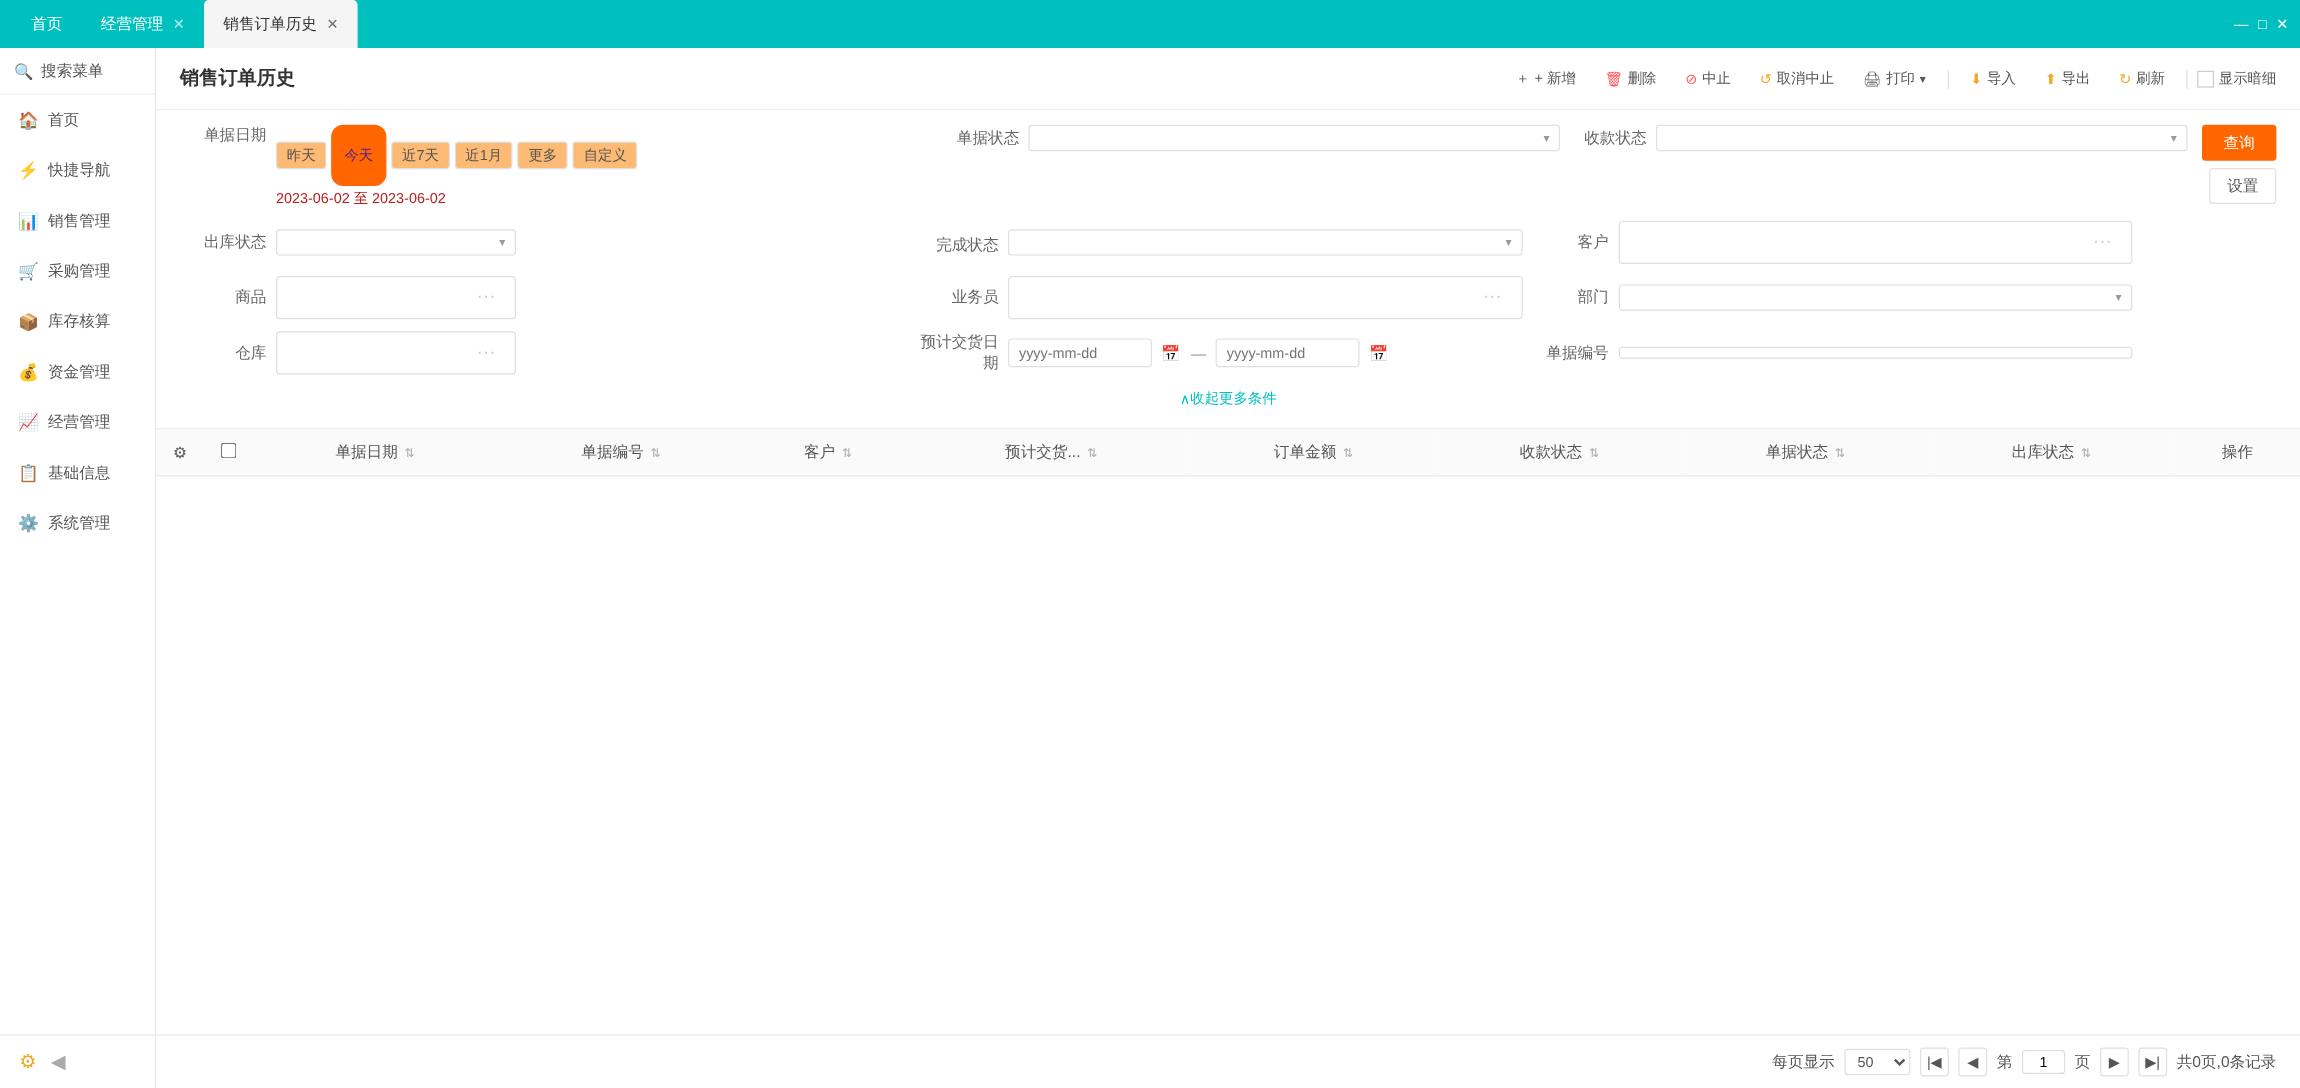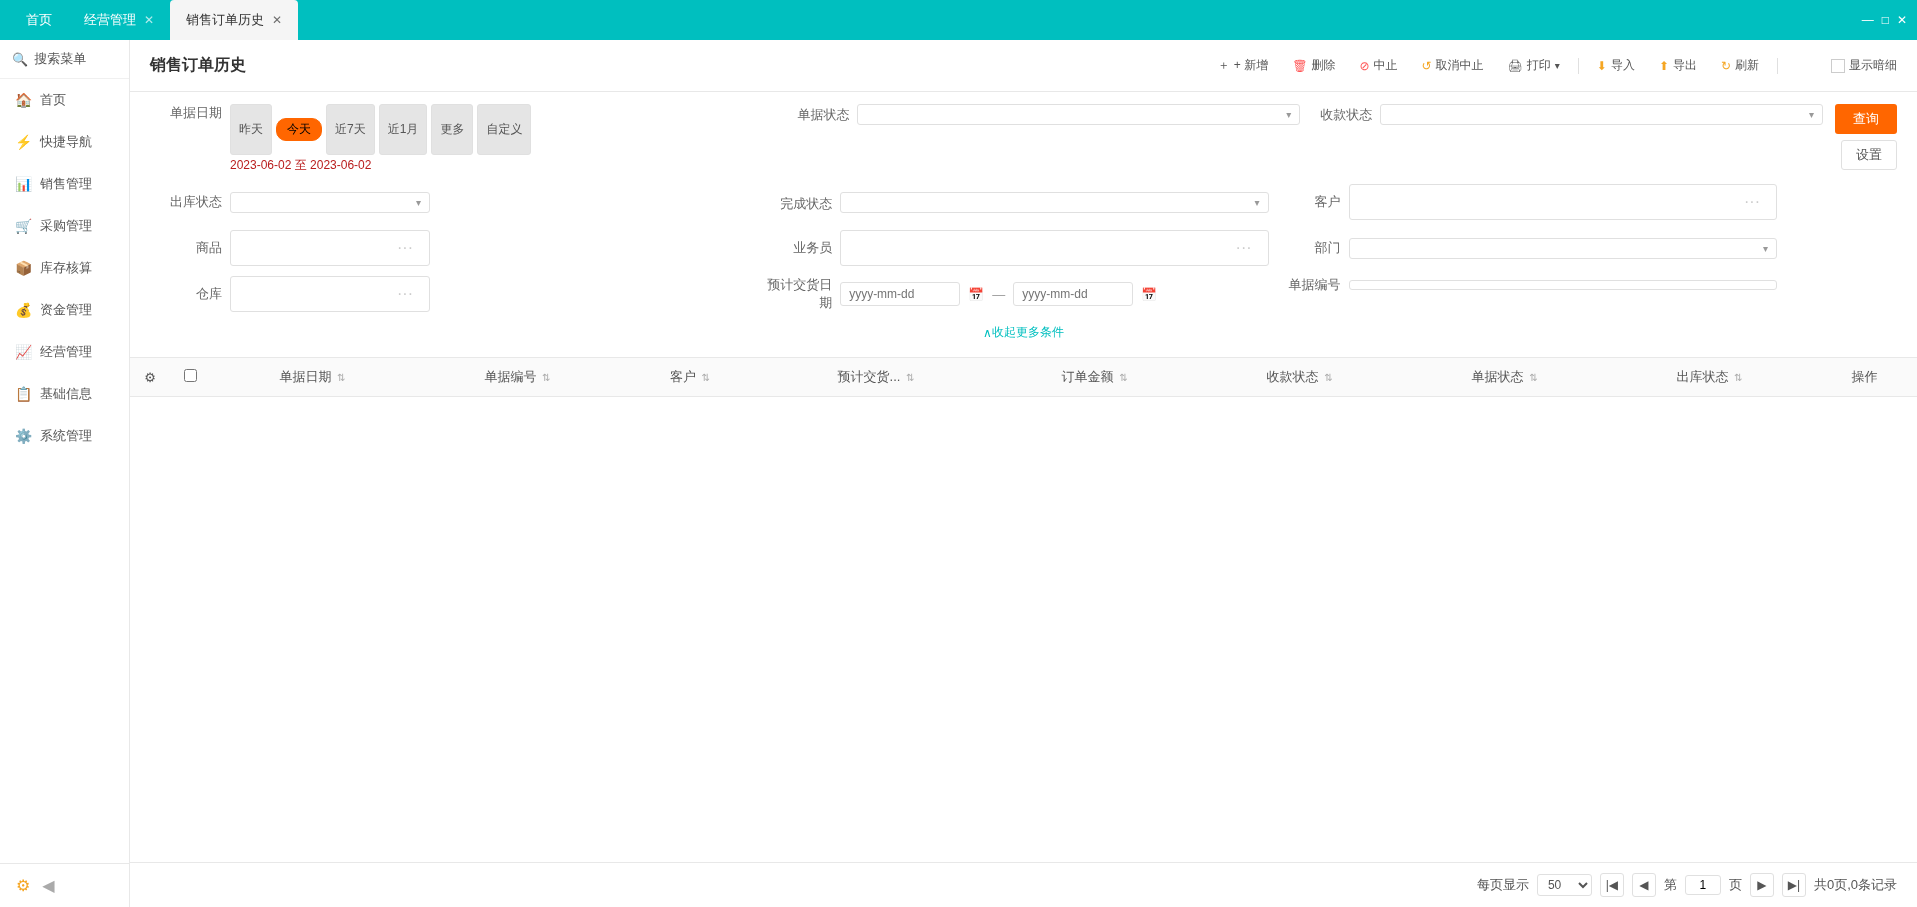--- a/index.html
+++ b/index.html
@@ -26,29 +26,29 @@
 
     
     .content-area { flex: 1; display: flex; flex-direction: column; overflow: hidden; background: #f5f5f5; }
 
     
     .page-header { background: #fff; padding: 12px 20px; border-bottom: 1px solid #e8e8e8; display: flex; align-items: center; justify-content: space-between; flex-shrink: 0; }
     .page-title { font-size: 16px; font-weight: bold; color: #333; }
     .toolbar { display: flex; align-items: center; gap: 4px; }
     .toolbar-btn { display: flex; align-items: center; gap: 4px; padding: 5px 10px; cursor: pointer; color: #555; font-size: 12px; border: none; background: none; }
     .toolbar-divider { width: 1px; height: 16px; background: #e0e0e0; margin: 0 4px; }
-    .display-cols-btn { display: flex; align-items: center; gap: 4px; font-size: 12px; color: #555; cursor: pointer; margin-left: 45px; }
+    .display-cols-btn { display: flex; align-items: center; gap: 4px; font-size: 12px; color: #555; cursor: pointer; }
     .checkbox-small { width: 14px; height: 14px; border: 1px solid #ccc; display: inline-block; }
 
     
     .filter-area { background: #fff; padding: 12px 20px; border-bottom: 1px solid #e8e8e8; flex-shrink: 0; }
     .filter-label { width: 80px; text-align: right; color: #666; font-size: 13px; flex-shrink: 0; padding-right: 8px; }
     .date-range-group { display: flex; align-items: center; gap: 4px; }
-    .date-btn { padding: 16px 8px; border: 1px solid #e0e0e0; border-radius: 3px; cursor: pointer; font-size: 12px; color: #555; background: #e5e5e5; }
-    .date-btn.active-orange { background: #ff6600; color: #000000; border-color: #ff6600; border-radius: 10px; padding: 2px 10px; }
+    .date-btn { padding: 2px 8px; border: 1px solid #e0e0e0; border-radius: 3px; cursor: pointer; font-size: 12px; color: #555; background: #fdba74; }
+    .date-btn.active-orange { background: #ff6600; color: #4c1d95; border-color: #ff6600; border-radius: 10px; padding: 16px 10px; }
     .date-range-text { font-size: 12px; color: #b91c1c; margin-top: 2px; }
     .select-control { display: flex; align-items: center; border: 1px solid #e0e0e0; border-radius: 3px; padding: 4px 8px; background: #fff; cursor: pointer; min-width: 160px; justify-content: space-between; }
     .select-control .arrow { color: #999; font-size: 10px; }
     .dots-btn { color: #ccc; cursor: pointer; padding: 4px 8px; font-size: 16px; }
     .collapse-bar { display: flex; align-items: center; justify-content: center; color: #00bfbf; cursor: pointer; font-size: 12px; padding: 4px; }
     .date-input { border: 1px solid #e0e0e0; border-radius: 3px; padding: 4px 8px; font-size: 12px; color: #ccc; background: #fff; width: 120px; }
     .date-dash { margin: 0 4px; color: #999; }
     .calendar-icon { color: #ccc; margin-left: 4px; cursor: pointer; }
 
     
@@ -281,21 +281,21 @@
         <div style="display:flex; align-items:center; flex:1;">
           <div class="filter-label">部门</div>
           <div class="select-control" style="flex:1;">
             <span></span>
             <span class="arrow">▾</span>
           </div>
         </div>
         <div style="width:120px;"></div>
       </div>
 
-      <div style="display:flex; align-items:flex-start; margin-bottom:8px;">
+      <div style="display:flex; align-items:center; margin-bottom:8px;">
         <div style="display:flex; align-items:center; flex:1.2;">
           <div class="filter-label">仓库</div>
           <div style="flex:1; display:flex; align-items:center; border:1px solid #e0e0e0; border-radius:3px; padding:4px 8px; background:#fff; max-width:200px;">
             <span style="flex:1; color:#ccc;"></span>
             <span class="dots-btn">···</span>
           </div>
         </div>
         <div style="display:flex; align-items:center; flex:1;">
           <div class="filter-label">预计交货日期</div>
           <div style="display:flex; align-items:center; gap:4px;">

